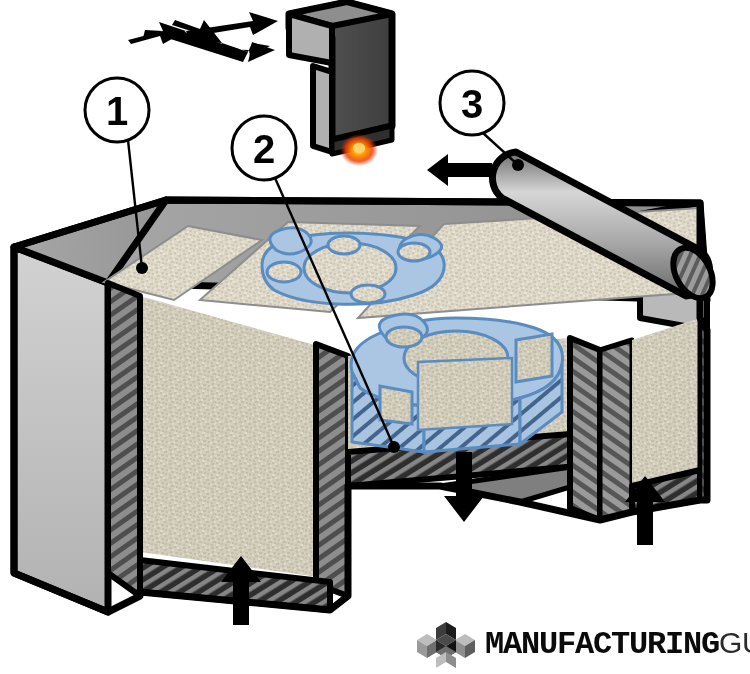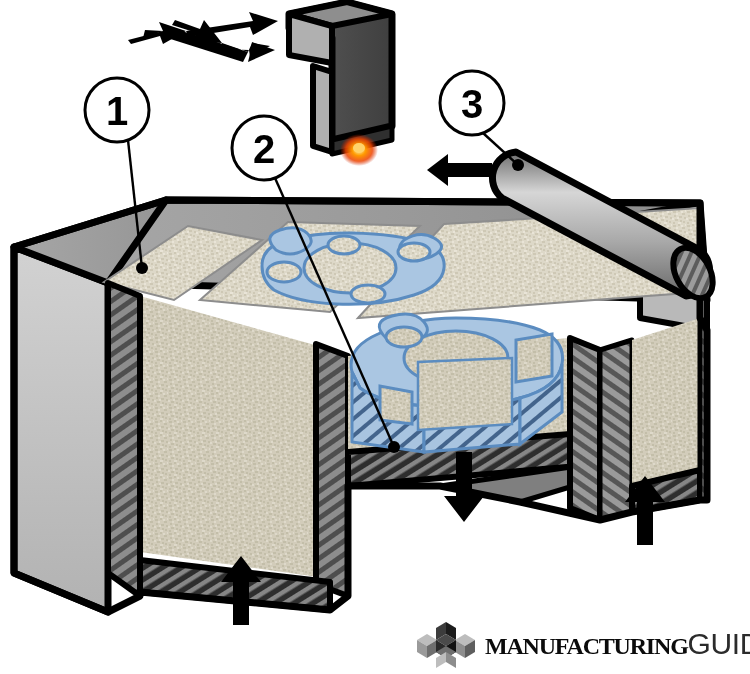--- a/index.html
+++ b/index.html
@@ -6,22 +6,22 @@
   body{width:750px;height:674px;position:relative;overflow:hidden;
        font-family:"Liberation Sans",sans-serif;}
   #stage{position:absolute;left:0;top:0;width:750px;height:674px;}
   svg.layer{position:absolute;left:0;top:0;width:750px;height:674px;}
   .calloutnum{font-family:"Liberation Sans",sans-serif;font-weight:bold;
               font-size:40px;fill:#000;text-anchor:middle;dominant-baseline:central;}
   #logo{position:absolute;left:415px;top:618px;width:335px;height:52px;
         display:flex;align-items:center;}
   #logocube{width:62px;height:48px;flex:0 0 auto;}
   #logotext{margin-left:8px;white-space:nowrap;line-height:1;}
-  #logotext .b{font-family:Liberation Serif, serif;font-weight:bold;
-               font-size:24px;letter-spacing:-1.2px;color:#0b0b0b;}
+  #logotext .b{font-family:Liberation Mono, monospace;font-weight:bold;
+               font-size:32px;letter-spacing:-1.2px;color:#0b0b0b;}
   #logotext .l{font-family:"Liberation Sans",sans-serif;font-weight:400;
                font-size:30px;letter-spacing:-0.4px;color:#2b2b2b;}
 </style>
 </head>
 <body>
 
 <div id="stage">
 
   <svg class="layer" viewBox="0 0 750 674">
     <defs>

